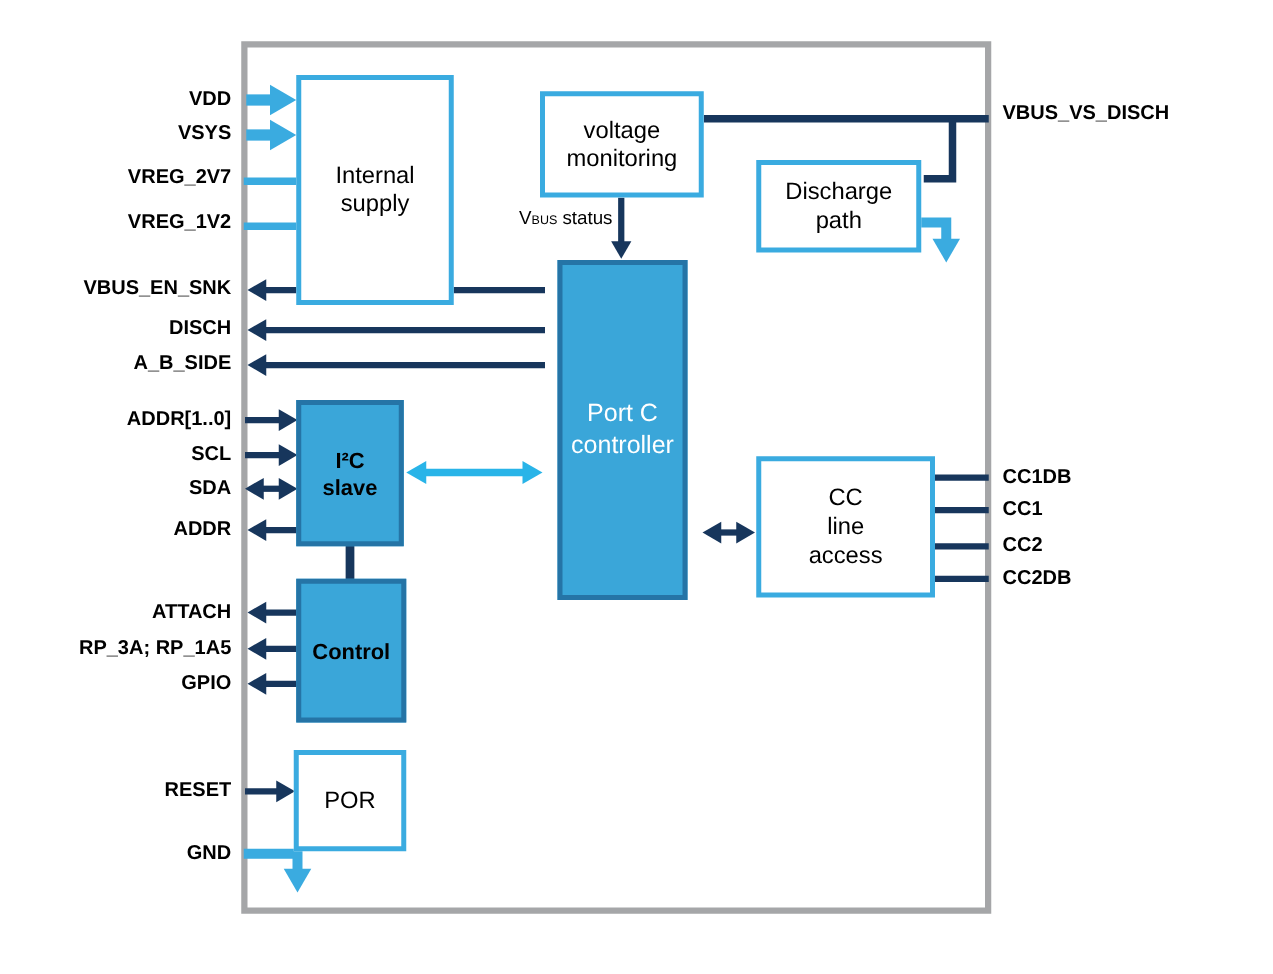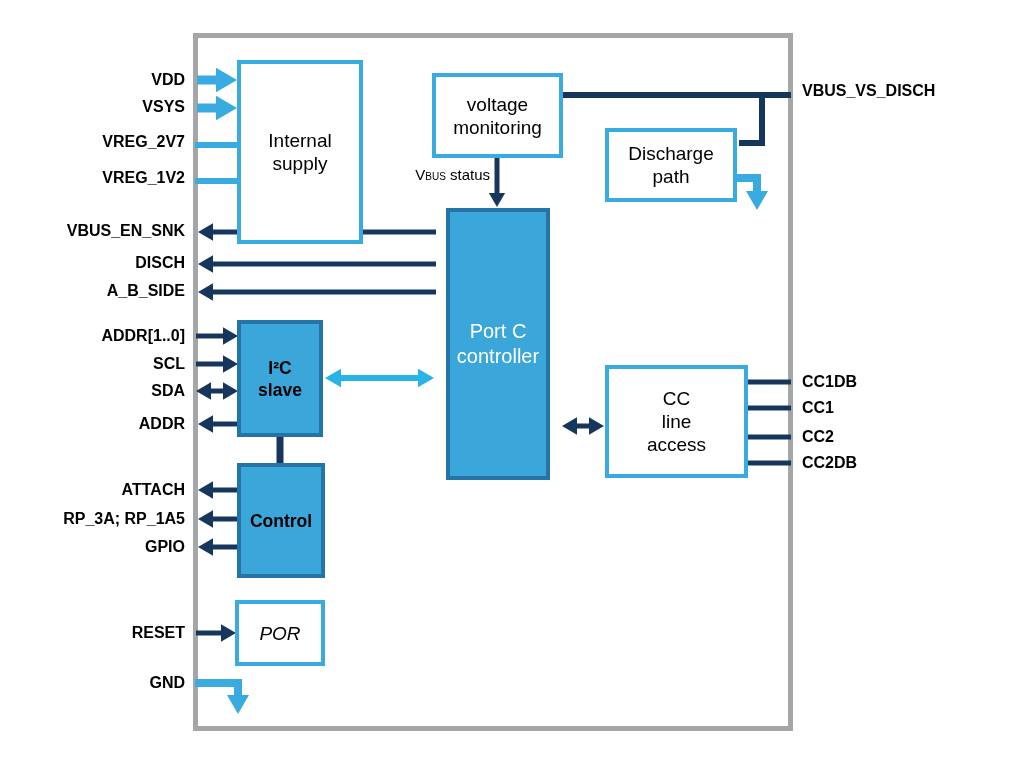--- a/index.html
+++ b/index.html
@@ -150,21 +150,21 @@
         <div>Port C</div>
         <div>controller</div>
       </div>
       <div class="block filled-bold" style="left: 237px; top: 320px; width: 86px; height: 117px;">
         <div>I²C</div>
         <div>slave</div>
       </div>
       <div class="block filled-bold" style="left: 237px; top: 463px; width: 88px; height: 115px;">
         <div>Control</div>
       </div>
-      <div class="block outline" style="left: 235px; top: 600px; width: 90px; height: 66px; font-style: italic;">
+      <div class="block outline" style="left: 235px; top: 600px; width: 90px; height: 81px;">
         <div>POR</div>
       </div>
       <div class="block outline" style="left: 605px; top: 365px; width: 143px; height: 113px;">
         <div>CC</div>
         <div>line</div>
         <div>access</div>
       </div>
     </div>
   <div id="labels-layer">
       <div class="sig left" style="right: 833px; top: 69px; margin-left: 16px;">VDD</div>

